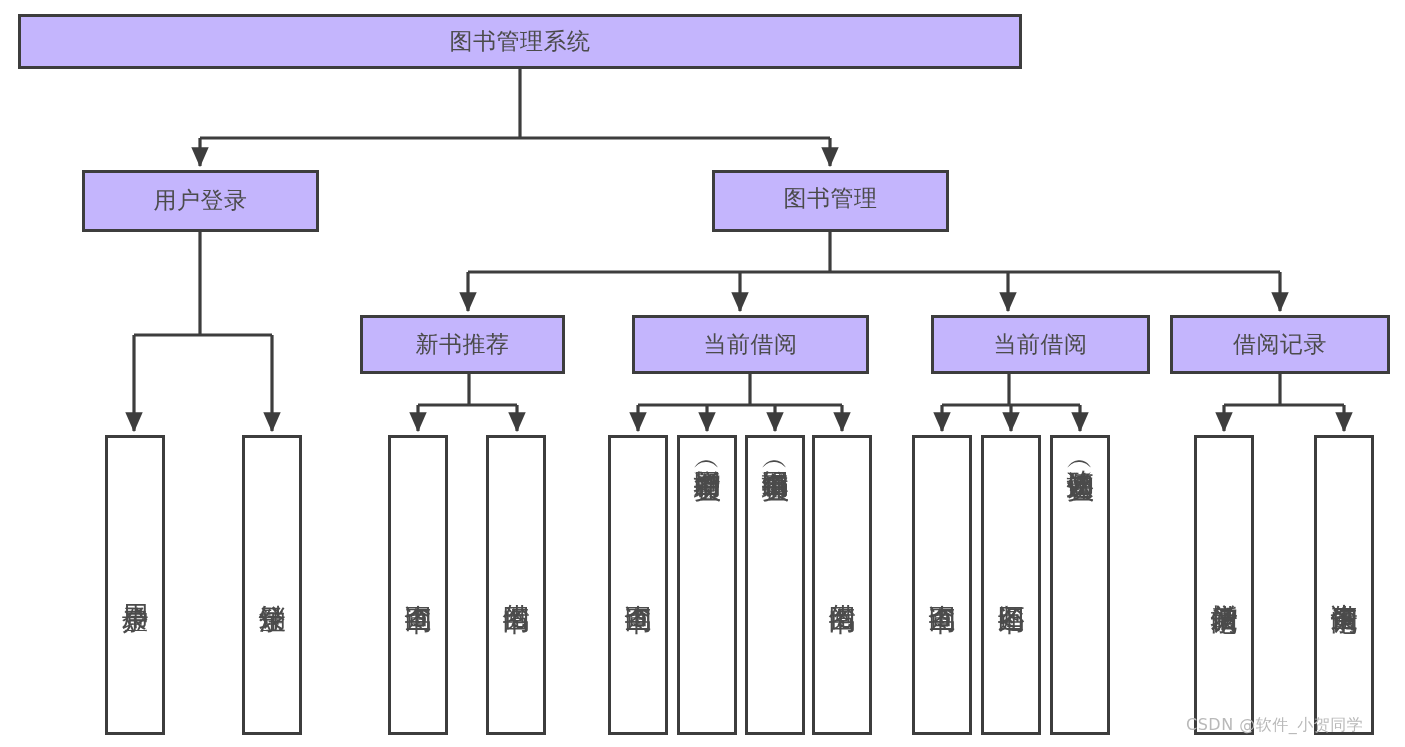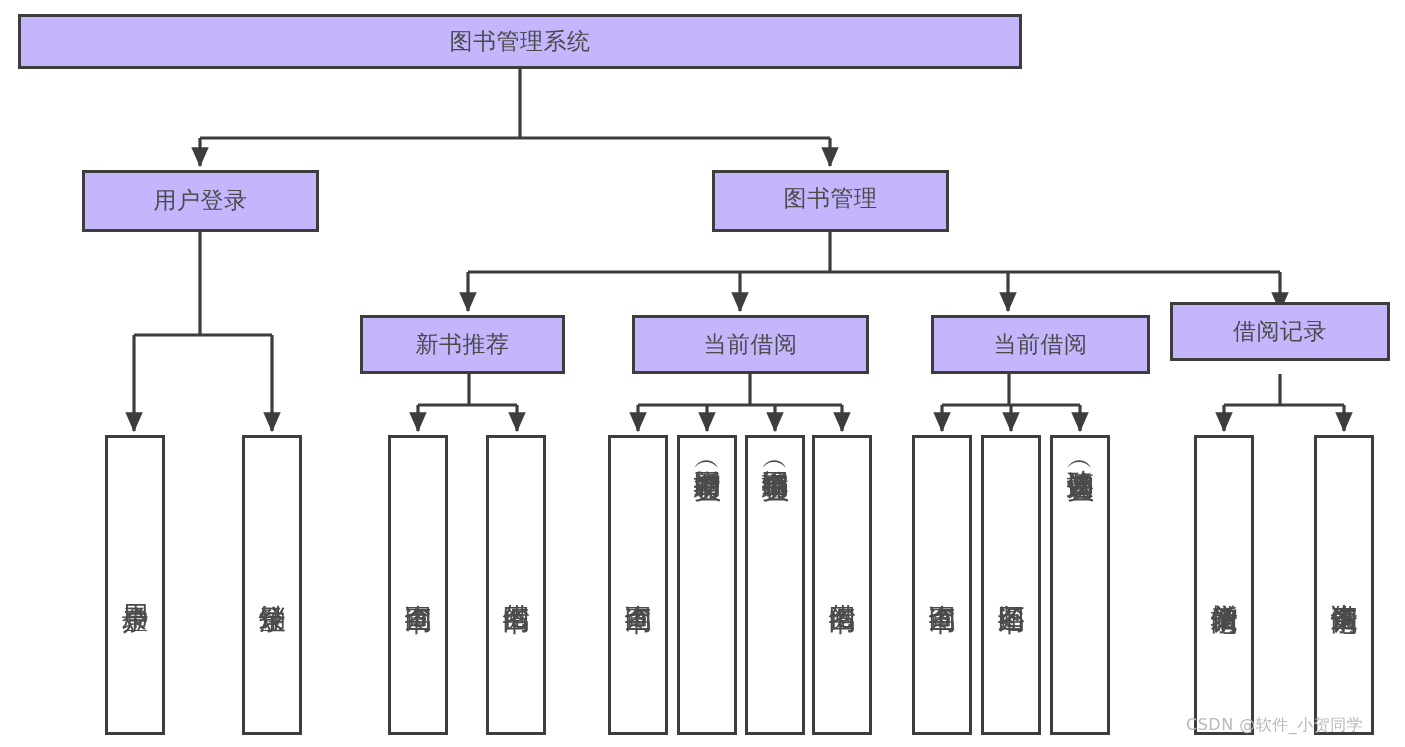--- a/index.html
+++ b/index.html
@@ -140,21 +140,21 @@
 
   <div class="node-box" style="left:360px; top:315px; width:205px; height:59px;">
     <span class="node-label-h">新书推荐</span>
   </div>
   <div class="node-box" style="left:632px; top:315px; width:237px; height:59px;">
     <span class="node-label-h">当前借阅</span>
   </div>
   <div class="node-box" style="left:931px; top:315px; width:219px; height:59px;">
     <span class="node-label-h">当前借阅</span>
   </div>
-  <div class="node-box" style="left:1170px; top:302px; width:220px; height:59px;">
+  <div class="node-box" style="left:1170px; top:315px; width:220px; height:59px;">
     <span class="node-label-h">借阅记录</span>
   </div>
 
   <div class="leaf-box center-v" style="left:105px; top:435px; width:60px; height:300px;">
     <span class="node-label-v">用户登录</span>
   </div>
   <div class="leaf-box center-v" style="left:242px; top:435px; width:60px; height:300px;">
     <span class="node-label-v">注销登录</span>
   </div>
 

